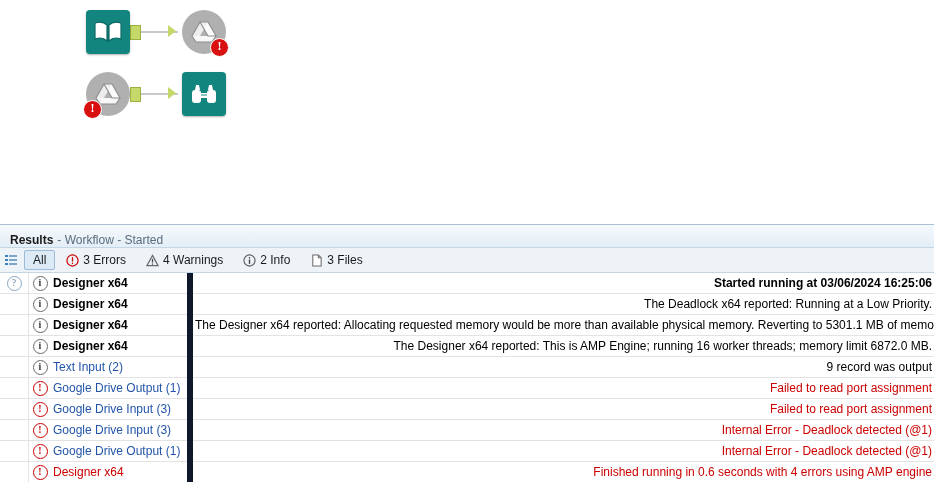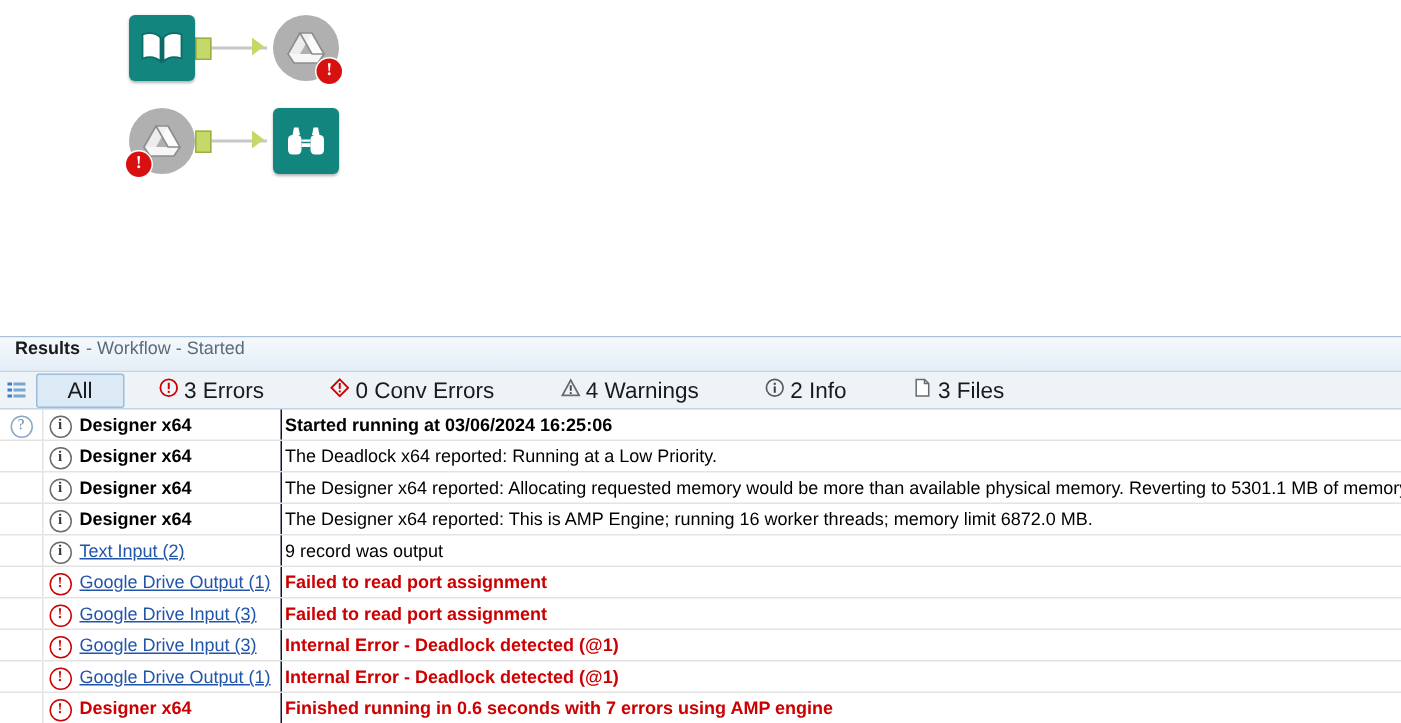--- a/index.html
+++ b/index.html
@@ -91,21 +91,21 @@
     width: 934px;
     height: 258px;
     background: #ffffff;
     border-top: 1px solid #a8c0d8;
   }
   #results-header {
     height: 22px;
     background: linear-gradient(to bottom, #f5f9fc, #e4eef7);
     border-bottom: 1px solid #c3d6e6;
     display: flex;
-    align-items: flex-start;
+    align-items: flex-end;
     padding-left: 10px;
     font-size: 12px;
   }
   #results-header .title {
     font-weight: bold;
     color: #1a1a1a;
   }
   #results-header .subtitle {
     color: #5a6b7a;
     margin-left: 4px;
@@ -114,24 +114,24 @@
     height: 24px;
     background: #eef3f8;
     border-bottom: 1px solid #c3d6e6;
     display: flex;
     align-items: center;
     padding-left: 4px;
     gap: 2px;
   }
   .filter-chip {
     display: flex;
-    align-items: flex-start;
+    align-items: flex-end;
     gap: 4px;
-    padding: 2px 20px;
-    font-size: 15px;
+    padding: 2px 8px;
+    font-size: 12px;
     color: #1a1a1a;
     border: 1px solid transparent;
     border-radius: 2px;
     white-space: nowrap;
   }
   .filter-chip.active {
     background: #dceaf6;
     border: 1px solid #9cbcd8;
   }
   .list-icon {
@@ -162,35 +162,35 @@
     border-right: 1px solid #e3e3e3;
     text-align: center;
   }
   td.col-icon {
     width: 18px;
     text-align: center;
     padding: 0;
   }
   td.col-tool {
     width: 132px;
-    border-right: 1px solid #0f172a;
+    border-right: 6px solid #0f172a;
     padding-left: 2px;
   }
   td.col-msg {
     padding-left: 6px;
+    text-align: right;
   }
   .tool-bold { font-weight: bold; }
   .tool-link {
     color: #2255aa;
-    text-decoration: underline;
     cursor: pointer;
   }
   .msg-error {
     color: #cc0000;
-    font-weight: bold;
+    font-weight: normal;
   }
   .info-i {
     display: inline-block;
     width: 13px; height: 13px;
     border-radius: 50%;
     border: 1px solid #6a6a6a;
     color: #3a3a3a;
     font-size: 10px;
     font-weight: bold;
     line-height: 12px;
@@ -301,30 +301,20 @@
       <span>
         <svg class="ic" width="13" height="13" viewBox="0 0 14 14">
           <circle cx="7" cy="7" r="6" fill="none" stroke="#cc0000" stroke-width="1.3"></circle>
           <rect x="6.3" y="3.4" width="1.4" height="4.6" fill="#cc0000"></rect>
           <rect x="6.3" y="9.2" width="1.4" height="1.5" fill="#cc0000"></rect>
         </svg>
       </span>
       <span>3 Errors</span>
     </div>
 
-    <div class="filter-chip">
-      <span>
-        <svg class="ic" width="13" height="13" viewBox="0 0 14 14">
-          <path d="M7 1 L13 7 L7 13 L1 7 Z" fill="none" stroke="#cc0000" stroke-width="1.3"></path>
-          <rect x="6.3" y="3.6" width="1.4" height="4.2" fill="#cc0000"></rect>
-          <rect x="6.3" y="8.9" width="1.4" height="1.4" fill="#cc0000"></rect>
-        </svg>
-      </span>
-      <span>0 Conv Errors</span>
-    </div>
 
     <div class="filter-chip">
       <span>
         <svg class="ic" width="13" height="13" viewBox="0 0 14 14">
           <path d="M7 1.5 L13 12.5 L1 12.5 Z" fill="none" stroke="#6a6a6a" stroke-width="1.3"></path>
           <rect x="6.3" y="5.2" width="1.4" height="4" fill="#4a4a4a"></rect>
           <rect x="6.3" y="10.2" width="1.4" height="1.3" fill="#4a4a4a"></rect>
         </svg>
       </span>
       <span>4 Warnings</span>
@@ -405,17 +395,17 @@
         <tr>
           <td class="col-gutter"></td>
           <td class="col-icon"><span class="info-i red">!</span></td>
           <td class="col-tool"><span class="tool-link">Google Drive Output (1)</span></td>
           <td class="col-msg"><span class="msg-error">Internal Error - Deadlock detected (@1)</span></td>
         </tr>
         <tr>
           <td class="col-gutter"></td>
           <td class="col-icon"><span class="info-i red">!</span></td>
           <td class="col-tool"><span class="msg-error">Designer x64</span></td>
-          <td class="col-msg"><span class="msg-error">Finished running in 0.6 seconds with 7 errors using AMP engine</span></td>
+          <td class="col-msg"><span class="msg-error">Finished running in 0.6 seconds with 4 errors using AMP engine</span></td>
         </tr>
       </tbody>
   </table>
 </div>
 
 </body></html>

